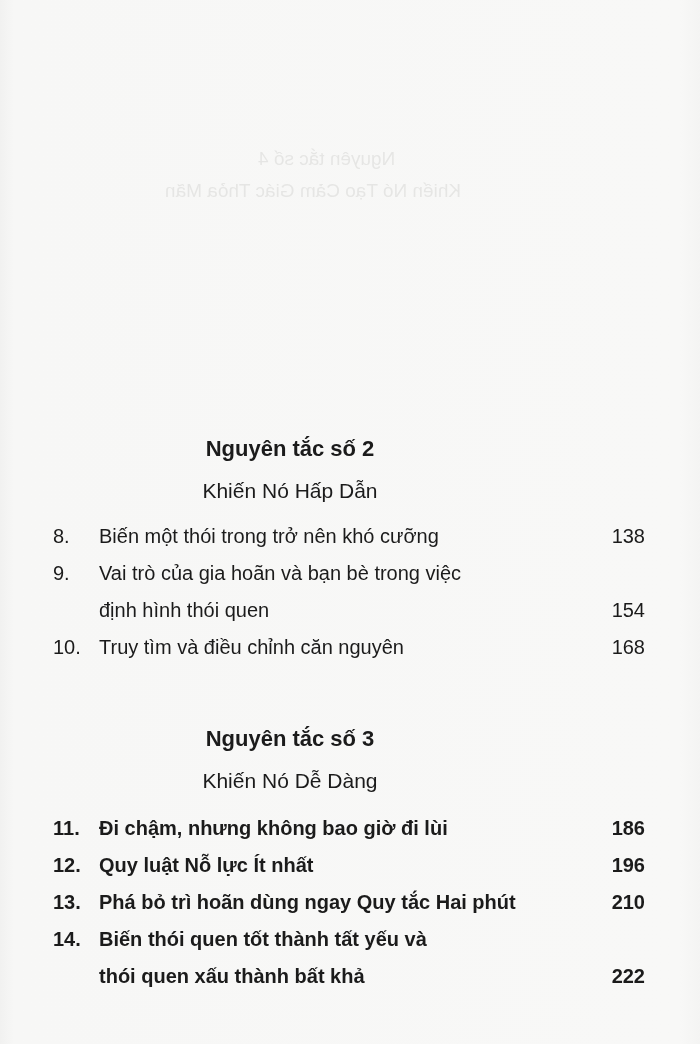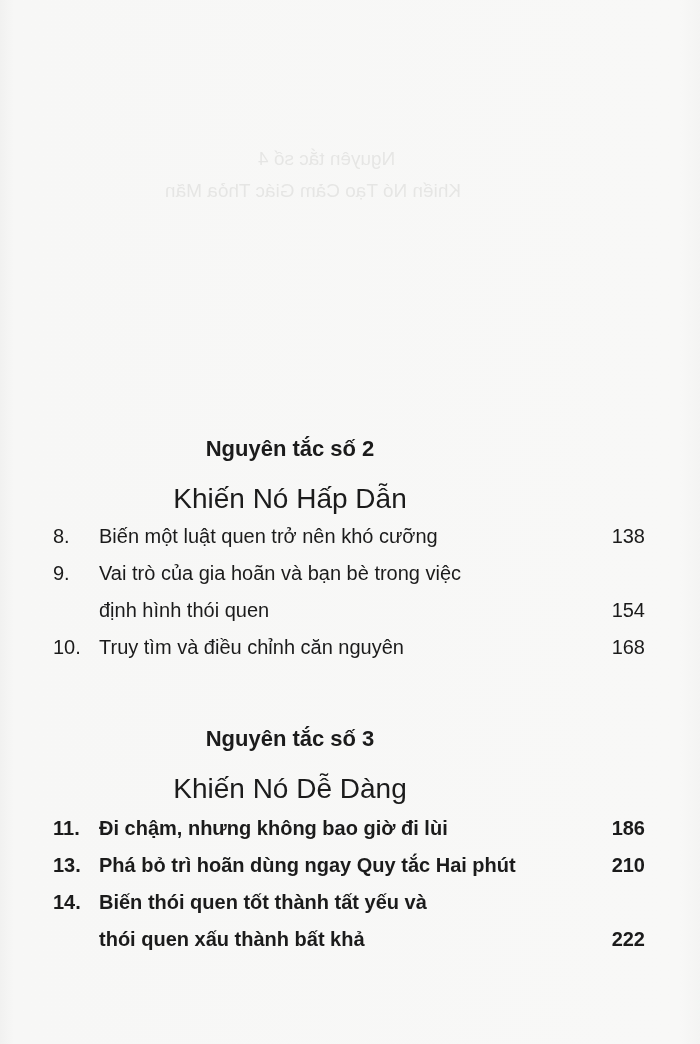--- a/index.html
+++ b/index.html
@@ -35,23 +35,23 @@
       width: 580px;
       text-align: center;
     }
     .section-title {
       font-weight: bold;
       font-size: 22px;
       line-height: 34px;
       margin: 0;
     }
     .section-subtitle {
-      font-size: 28px;
+      font-size: 21px;
       line-height: 34px;
-      margin: 16px;
+      margin: 8px;
     }
     .toc {
       position: absolute;
       left: 53px;
       width: 592px;
     }
     .entry {
       position: relative;
       font-size: 20px;
       line-height: 37px;
@@ -83,21 +83,21 @@
   <div class="ghost" style="left:165px; top:180px;">Khiến Nó Tạo Cảm Giác Thỏa Mãn</div>
 
   <div class="section" style="top:432px;">
     <p class="section-title">Nguyên tắc số 2</p>
     <p class="section-subtitle">Khiến Nó Hấp Dẫn</p>
   </div>
 
   <div class="toc" style="top:518px;">
     <div class="entry">
       <span class="num">8.</span>
-      <span class="line">Biến một luật quen trở nên khó cưỡng</span>
+      <span class="line">Biến một thói trong trở nên khó cưỡng</span>
       <span class="page-num">138</span>
     </div>
     <div class="entry">
       <span class="num">9.</span>
       <span class="line">Vai trò của gia hoãn và bạn bè trong việc</span>
       <span class="line">định hình thói quen</span>
       <span class="page-num">154</span>
     </div>
     <div class="entry">
       <span class="num">10.</span>
@@ -111,20 +111,25 @@
     <p class="section-subtitle">Khiến Nó Dễ Dàng</p>
   </div>
 
   <div class="toc" style="top:810px;font-weight:bold;">
     <div class="entry">
       <span class="num">11.</span>
       <span class="line">Đi chậm, nhưng không bao giờ đi lùi</span>
       <span class="page-num">186</span>
     </div>
     <div class="entry">
+      <span class="num">12.</span>
+      <span class="line">Quy luật Nỗ lực Ít nhất</span>
+      <span class="page-num">196</span>
+    </div>
+    <div class="entry">
       <span class="num">13.</span>
       <span class="line">Phá bỏ trì hoãn dùng ngay Quy tắc Hai phút</span>
       <span class="page-num">210</span>
     </div>
     <div class="entry">
       <span class="num">14.</span>
       <span class="line">Biến thói quen tốt thành tất yếu và</span>
       <span class="line">thói quen xấu thành bất khả</span>
       <span class="page-num">222</span>
     </div>

